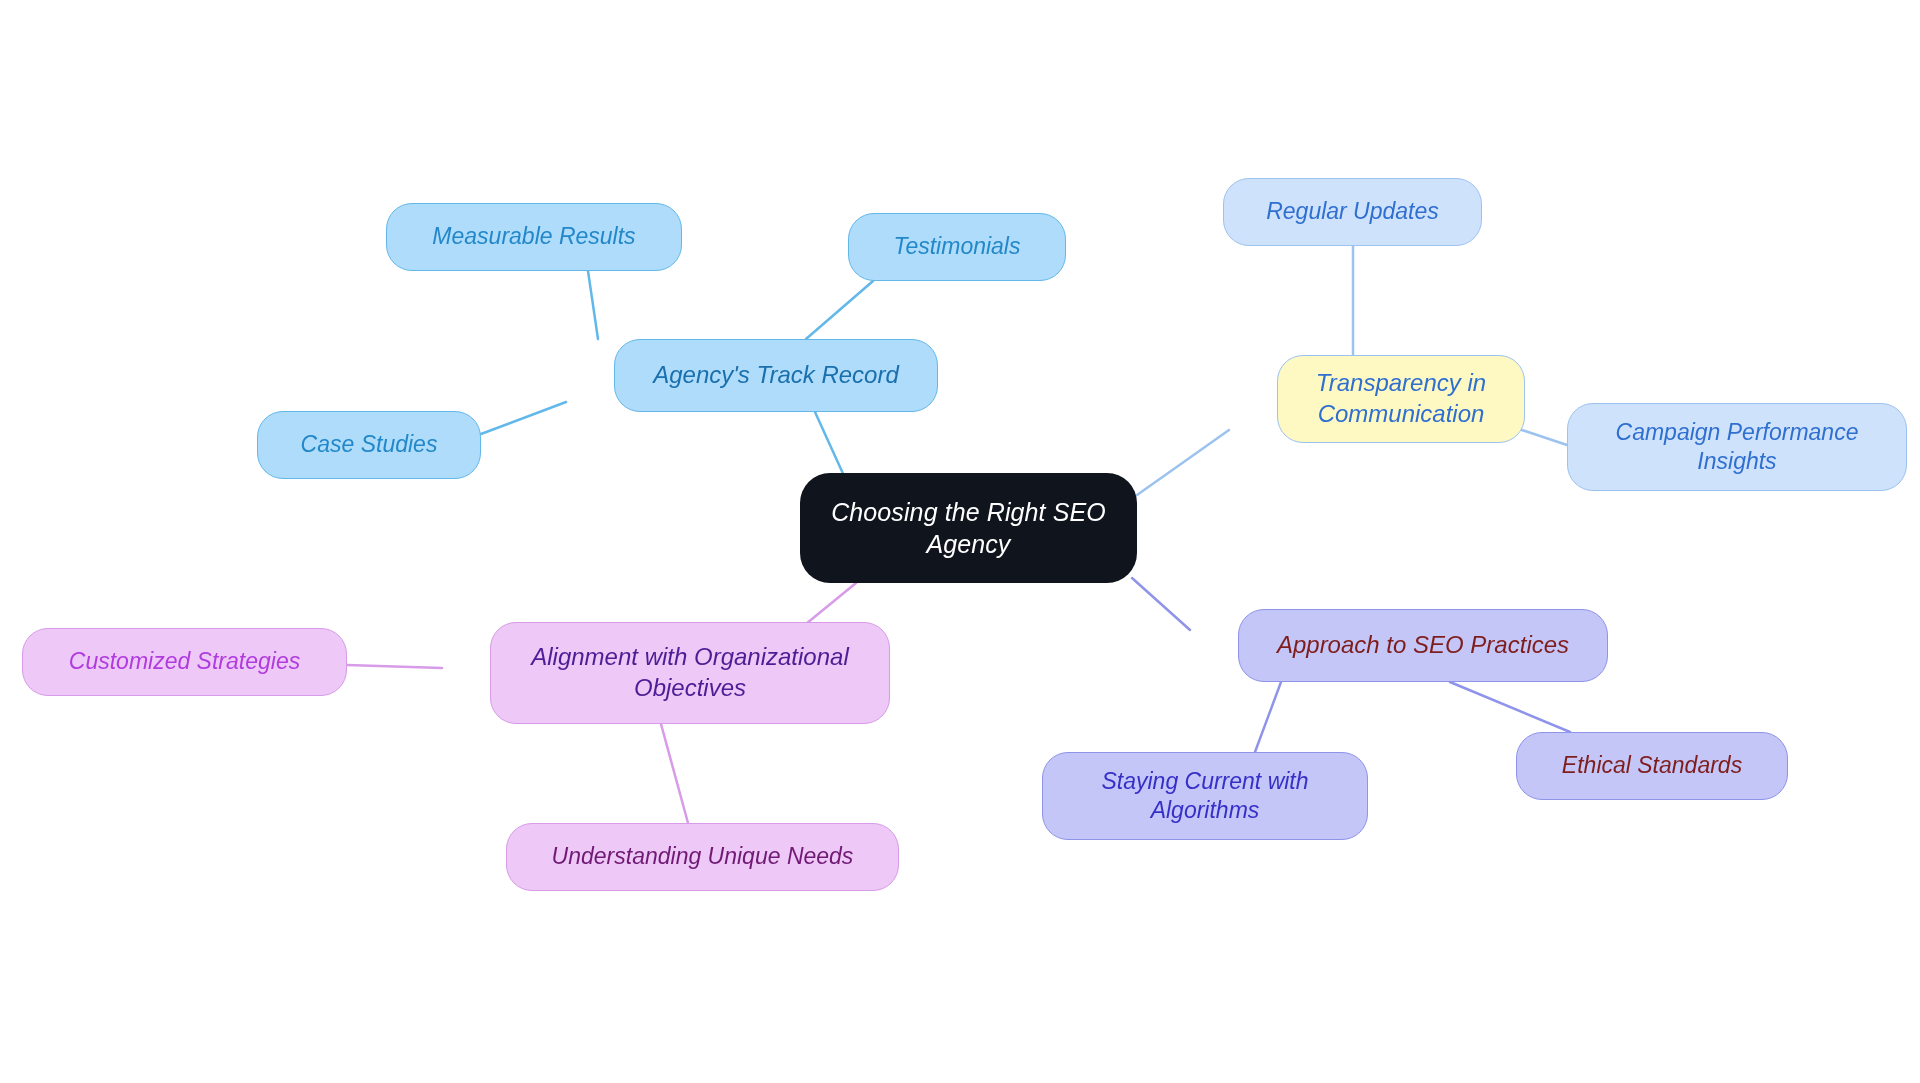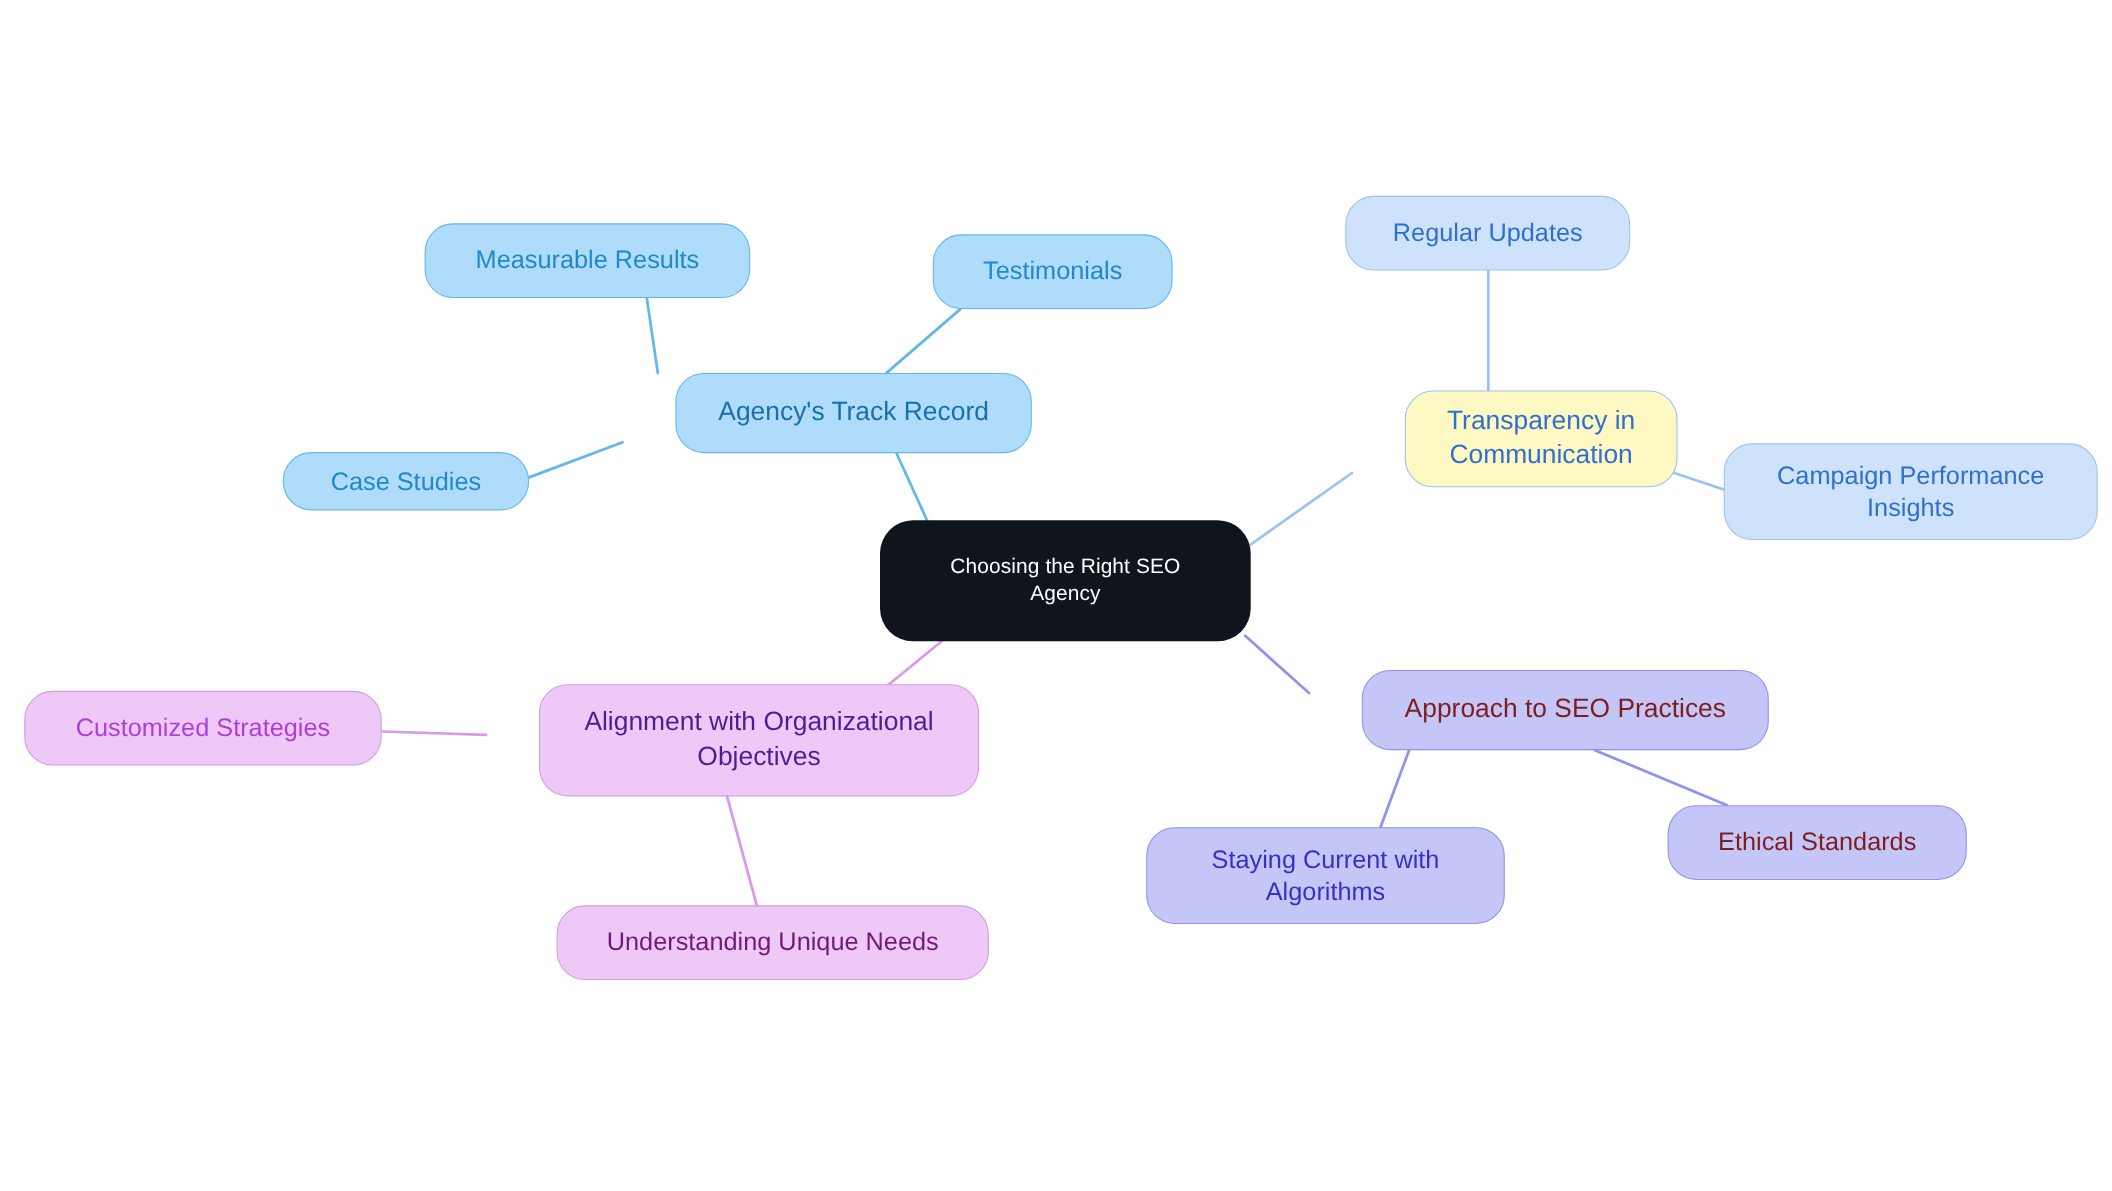--- a/index.html
+++ b/index.html
@@ -30,25 +30,26 @@
     align-items: center;
     justify-content: center;
     text-align: center;
     border-radius: 26px;
     border-style: solid;
     border-width: 1.5px;
     line-height: 1.28;
     white-space: pre-line;
     z-index: 2;
     padding: 4px 20px;
+    font-style: italic;
   }
   .node.root {
     border-radius: 30px;
     border-width: 0;
-    font-size: 19px;
+    font-size: 25px;
     letter-spacing: 0.1px;
   }
   .node.branch {
     font-size: 24px;
     margin-left: 48px;
   }
   .node.leaf {
     font-size: 23px;
   }
 </style>
@@ -70,21 +71,21 @@
       <line x1="856" y1="583" x2="790" y2="637" stroke="#d79be8" stroke-width="2.5" stroke-linecap="round"></line>
       <line x1="442" y1="668" x2="347" y2="665" stroke="#d79be8" stroke-width="2.5" stroke-linecap="round"></line>
       <line x1="661" y1="724" x2="688" y2="823" stroke="#d79be8" stroke-width="2.5" stroke-linecap="round"></line>
     </svg>
   <div id="node-layer">
       <div class="node root" style="left: 800px; top: 473px; width: 337px; height: 110px; background: rgb(15, 20, 29); color: rgb(255, 255, 255); border-color: rgb(15, 20, 29);"><span>Choosing the Right SEO
 Agency</span></div>
       <div class="node branch" style="left: 566px; top: 339px; width: 324px; height: 73px; background: rgb(174, 220, 250); color: rgb(26, 111, 173); border-color: rgb(99, 184, 234);"><span>Agency's Track Record</span></div>
       <div class="node leaf" style="left: 386px; top: 203px; width: 296px; height: 68px; background: rgb(174, 220, 250); color: rgb(34, 136, 201); border-color: rgb(99, 184, 234);"><span>Measurable Results</span></div>
       <div class="node leaf" style="left: 848px; top: 213px; width: 218px; height: 68px; background: rgb(174, 220, 250); color: rgb(34, 136, 201); border-color: rgb(99, 184, 234);"><span>Testimonials</span></div>
-      <div class="node leaf" style="left: 257px; top: 411px; width: 224px; height: 53px; background: rgb(174, 220, 250); color: rgb(34, 136, 201); border-color: rgb(99, 184, 234);"><span>Case Studies</span></div>
+      <div class="node leaf" style="left: 257px; top: 411px; width: 224px; height: 68px; background: rgb(174, 220, 250); color: rgb(34, 136, 201); border-color: rgb(99, 184, 234);"><span>Case Studies</span></div>
       <div class="node branch" style="left: 1229px; top: 355px; width: 248px; height: 88px; background: #fef9c3; color: rgb(47, 111, 208); border-color: rgb(156, 194, 240);"><span>Transparency in
 Communication</span></div>
       <div class="node leaf" style="left: 1223px; top: 178px; width: 259px; height: 68px; background: rgb(207, 226, 251); color: rgb(47, 111, 208); border-color: rgb(156, 194, 240);"><span>Regular Updates</span></div>
       <div class="node leaf" style="left: 1567px; top: 403px; width: 340px; height: 88px; background: rgb(207, 226, 251); color: rgb(47, 111, 208); border-color: rgb(156, 194, 240);"><span>Campaign Performance
 Insights</span></div>
       <div class="node branch" style="left: 1190px; top: 609px; width: 370px; height: 73px; background: rgb(195, 198, 247); color: #7f1d1d; border-color: rgb(143, 148, 234);"><span>Approach to SEO Practices</span></div>
       <div class="node leaf" style="left: 1042px; top: 752px; width: 326px; height: 88px; background: rgb(195, 198, 247); color: rgb(55, 48, 200); border-color: rgb(143, 148, 234);"><span>Staying Current with
 Algorithms</span></div>
       <div class="node leaf" style="left: 1516px; top: 732px; width: 272px; height: 68px; background: rgb(195, 198, 247); color: #7f1d1d; border-color: rgb(143, 148, 234);"><span>Ethical Standards</span></div>
       <div class="node branch" style="left: 442px; top: 622px; width: 400px; height: 102px; background: rgb(238, 200, 246); color: #4c1d95; border-color: rgb(215, 155, 232);"><span>Alignment with Organizational

